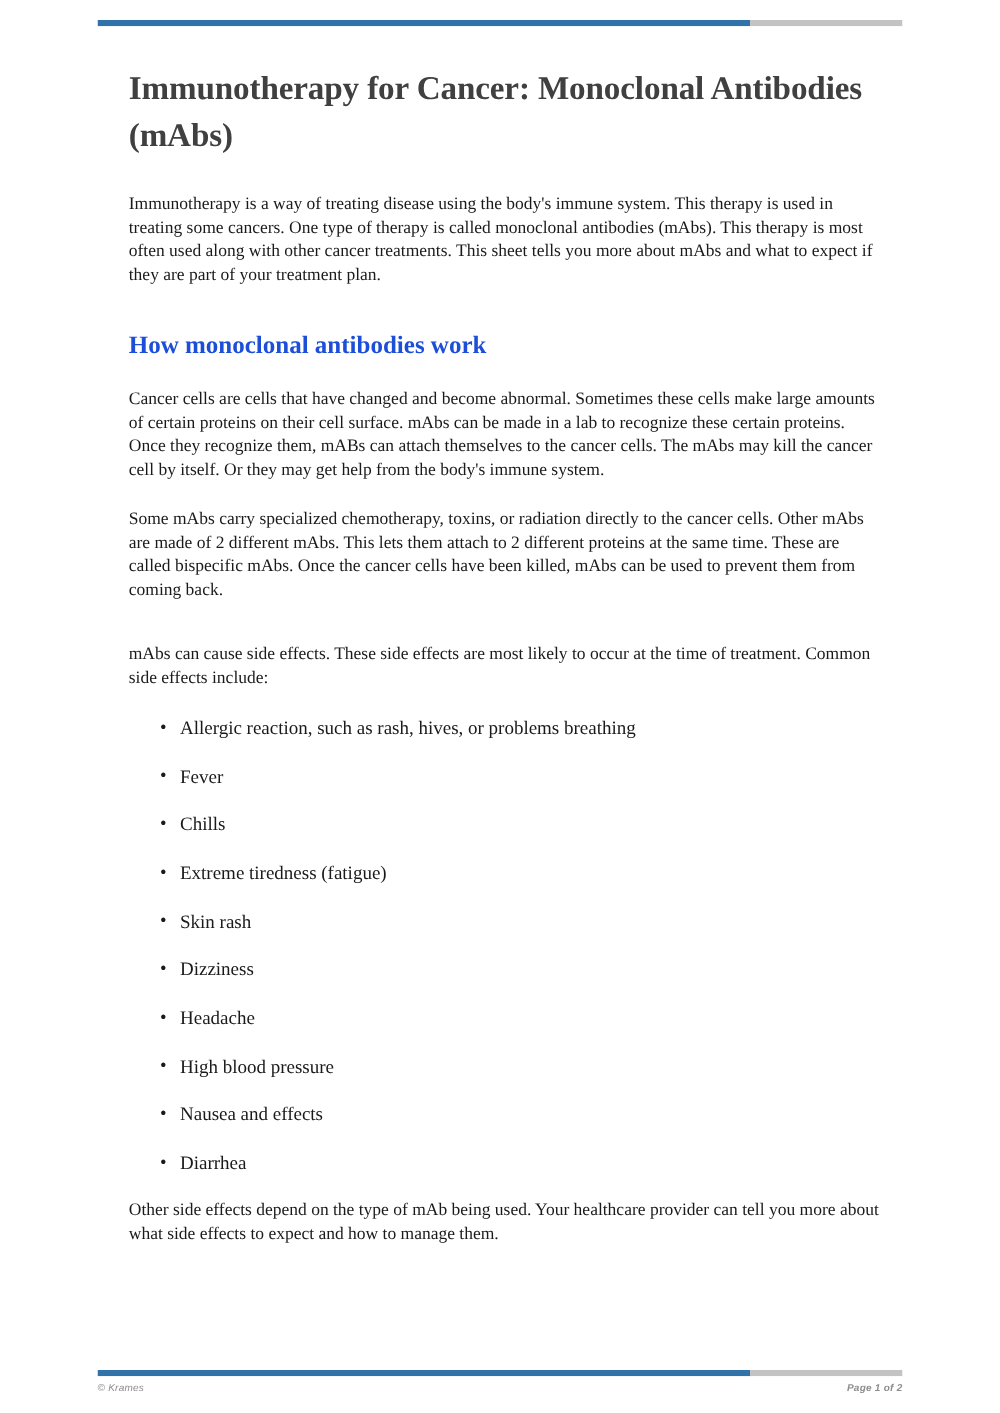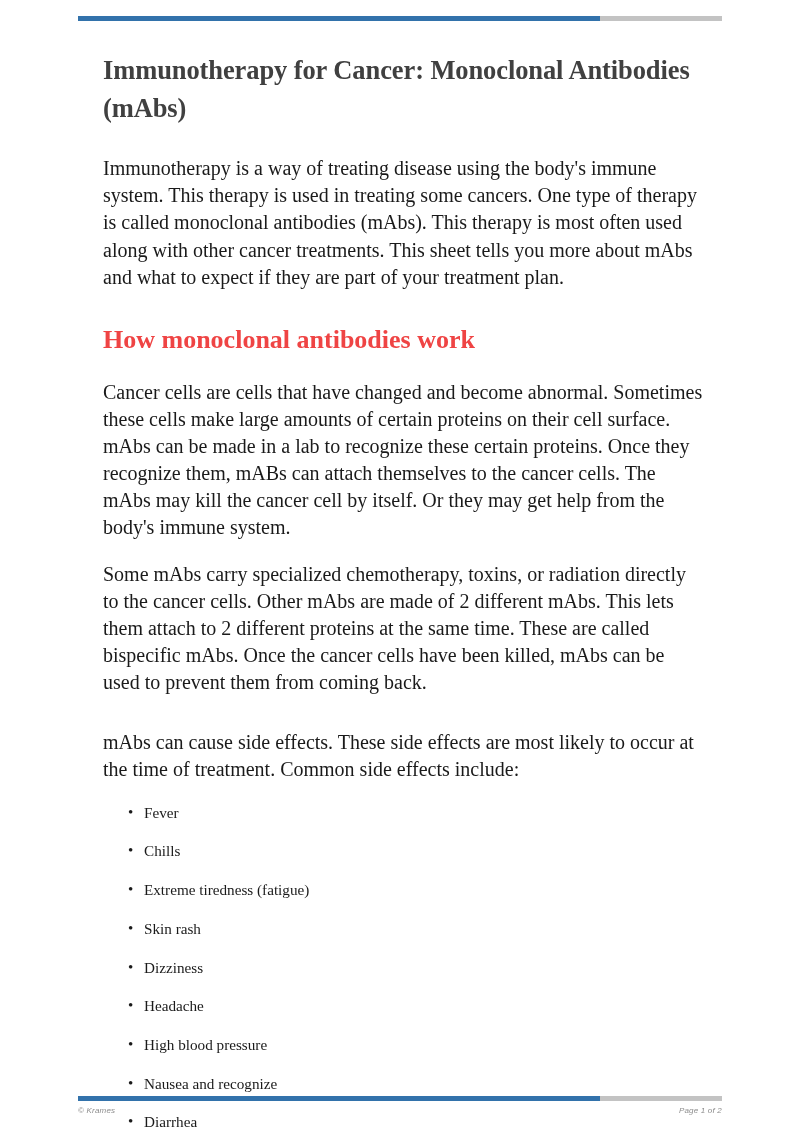--- a/index.html
+++ b/index.html
@@ -53,30 +53,30 @@
   h1.doc-title {
     font-size: 26.5px;
     line-height: 1.42;
     font-weight: bold;
     margin: 0 0 28px 0;
     letter-spacing: -0.1px;
     color: #404040;
   }
 
   h2.section-heading {
-    font-size: 26px;
+    font-size: 20px;
     line-height: 1.3;
     font-weight: bold;
     margin: 0 0 22px 0;
-    color: #ef4444;
+    color: #1d4ed8;
     font-family: Liberation Serif, serif;
   }
 
   p.body-text {
-    font-size: 20px;
+    font-size: 14px;
     line-height: 1.355;
     margin: 0 0 20px 0;
     color: #1a1a1a;
     text-align: left;
   }
   p.body-text:last-child { margin-bottom: 0; }
 
   .spacer-before-heading { height: 12px; }
 
   ul.bullet-list {
@@ -112,21 +112,21 @@
     display: flex;
     justify-content: space-between;
     align-items: center;
     font-family: "Liberation Sans", "DejaVu Sans", sans-serif;
     font-style: italic;
     font-size: 8px;
     color: #8c8c8c;
     letter-spacing: 0.2px;
   }
   .footer .copyright { text-align: center; }
-  .footer .page-number { text-align: right; }
+  .footer .page-number { text-align: right; font-weight: bold; }
 </style>
 </head>
 <body>
 
 <div class="page">
 
   <div class="rule rule-top">
     <div class="seg-blue" style="width: 522px;"></div>
     <div class="seg-gray"></div>
   </div>
@@ -144,28 +144,29 @@
     <p class="body-text">Cancer cells are cells that have changed and become abnormal. Sometimes these cells make large amounts of certain proteins on their cell surface. mAbs can be made in a lab to recognize these certain proteins. Once they recognize them, mABs can attach themselves to the cancer cells. The mAbs may kill the cancer cell by itself. Or they may get help from the body's immune system.</p>
 
     <p class="body-text">Some mAbs carry specialized chemotherapy, toxins, or radiation directly to the cancer cells. Other mAbs are made of 2 different mAbs. This lets them attach to 2 different proteins at the same time. These are called bispecific mAbs. Once the cancer cells have been killed, mAbs can be used to prevent them from coming back.</p>
 
     <div class="spacer-before-heading"></div>
 
 
     <p class="body-text">mAbs can cause side effects. These side effects are most likely to occur at the time of treatment. Common side effects include:</p>
 
     <ul class="bullet-list">
+      <li>Allergic reaction, such as rash, hives, or problems breathing</li>
       <li>Fever</li>
       <li>Chills</li>
       <li>Extreme tiredness (fatigue)</li>
       <li>Skin rash</li>
       <li>Dizziness</li>
       <li>Headache</li>
       <li>High blood pressure</li>
-      <li>Nausea and recognize</li>
+      <li>Nausea and effects</li>
       <li>Diarrhea</li>
     </ul>
 
     <p class="body-text">Other side effects depend on the type of mAb being used. Your healthcare provider can tell you more about what side effects to expect and how to manage them.</p>
 
   </div>
 
   <div class="rule rule-bottom">
     <div class="seg-blue" style="width: 522px;"></div>
     <div class="seg-gray"></div>

